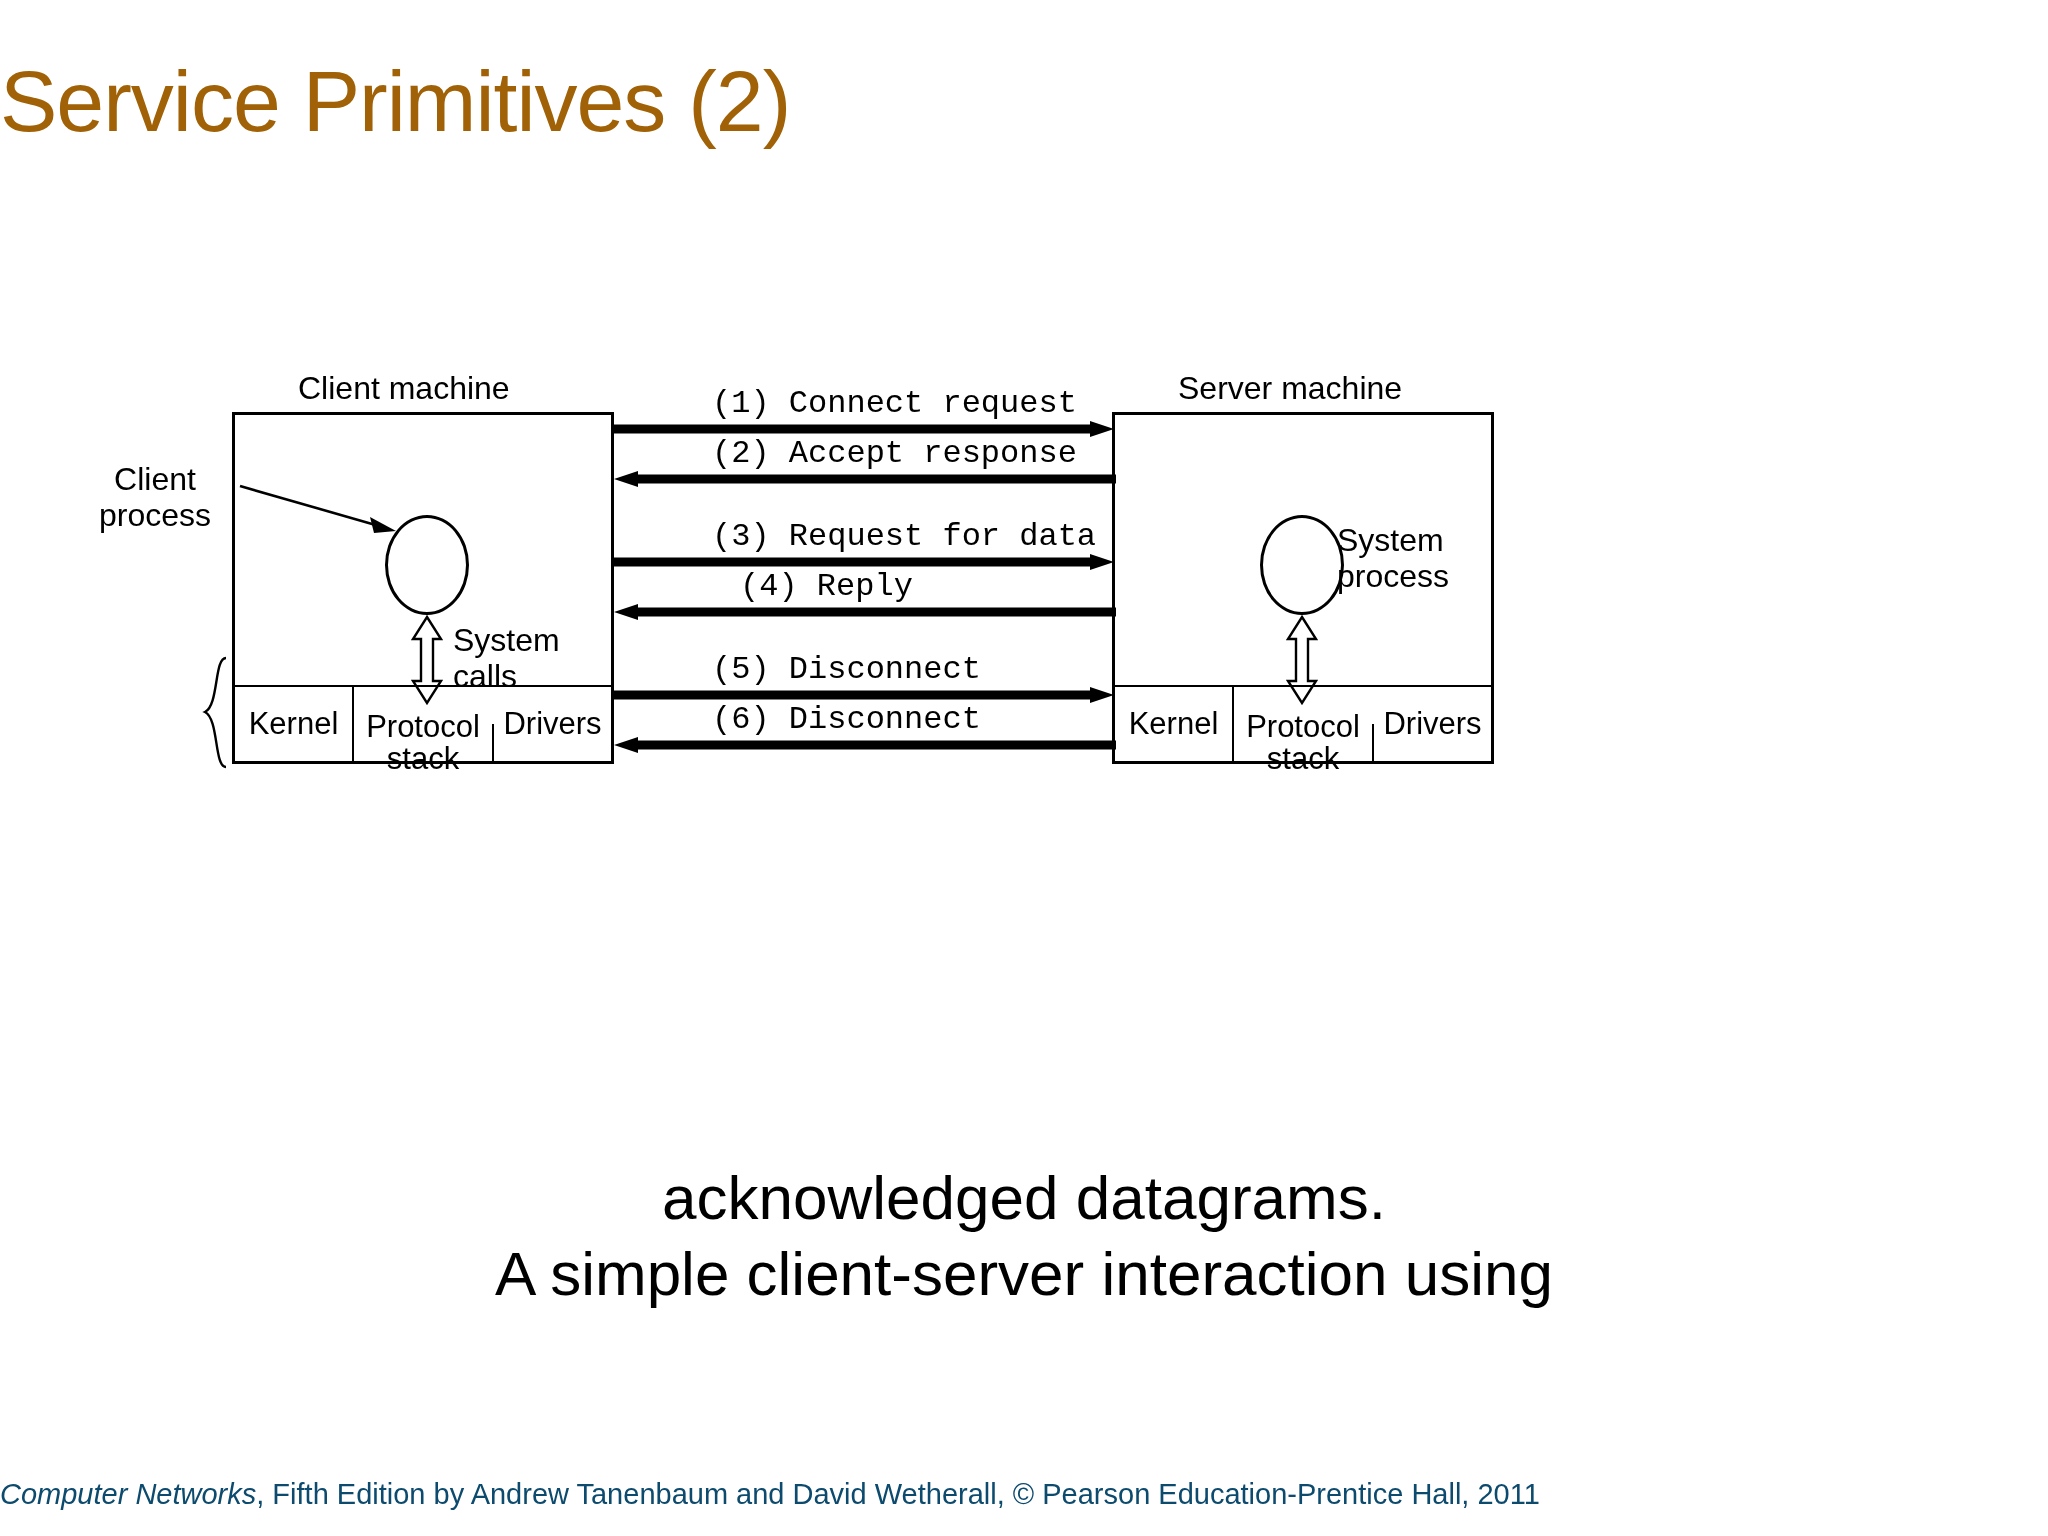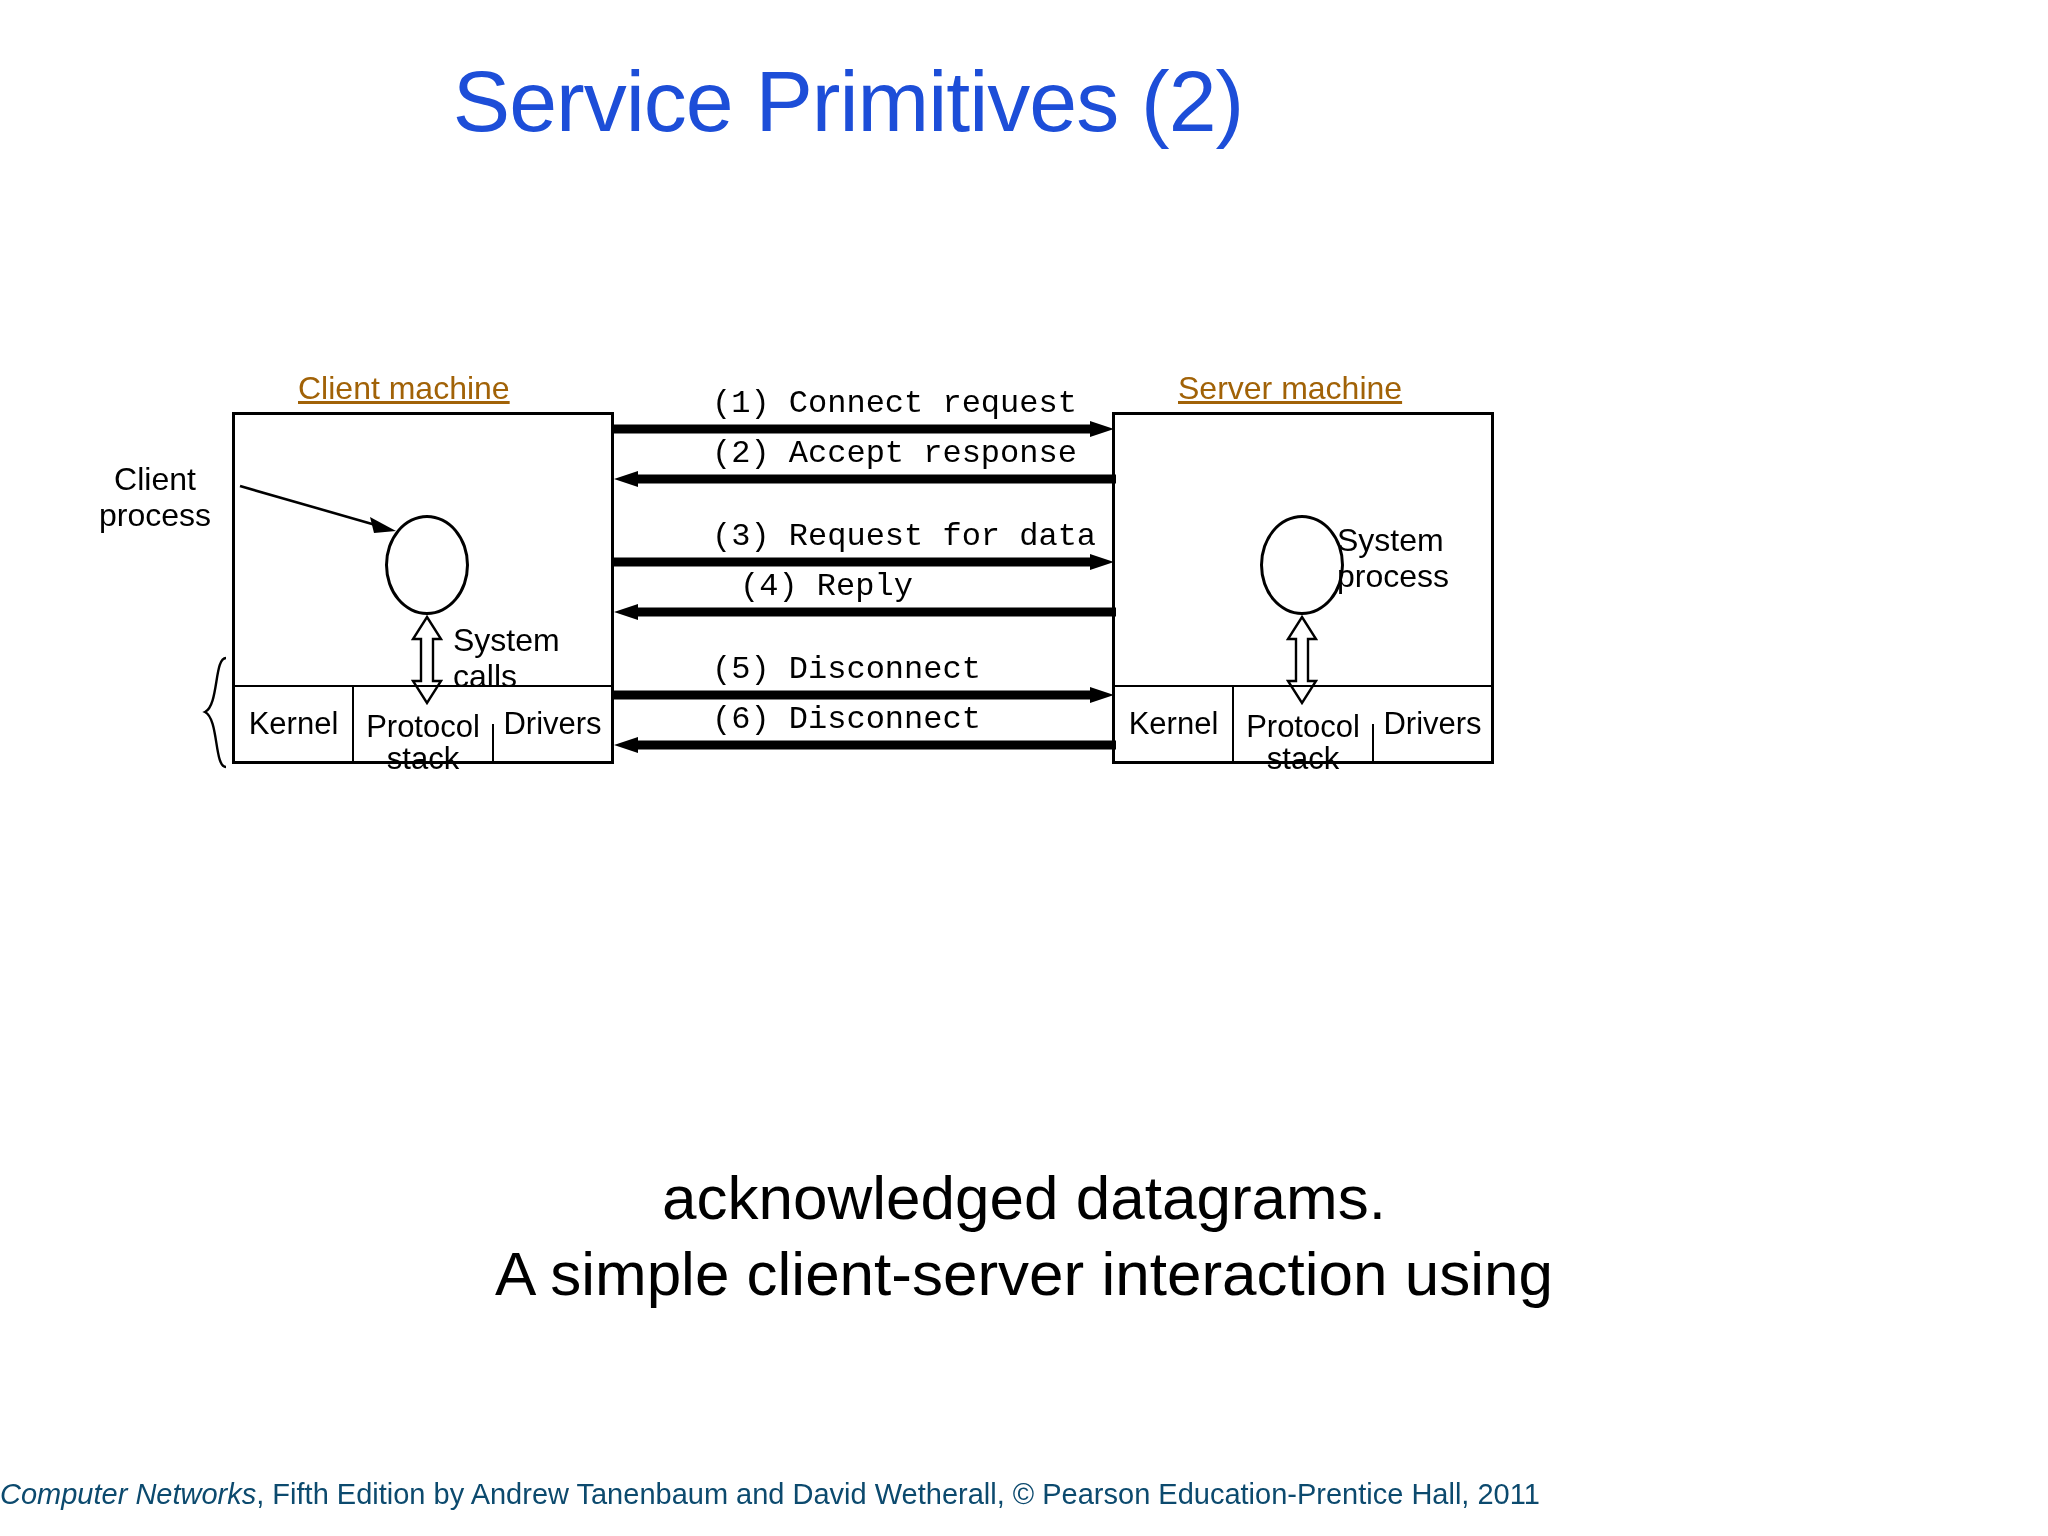--- a/index.html
+++ b/index.html
@@ -14,43 +14,41 @@
     font-family: "Liberation Sans", sans-serif;
     overflow: hidden;
   }
 
   
   #slide-title {
     position: absolute;
     top: 52px;
     left: 0;
     width: 1696px;
-    text-align: center;
-    color: #1d4ed8;
+    color: #a16207;
     font-size: 86px;
     font-weight: 400;
     letter-spacing: -1px;
     white-space: nowrap;
   }
 
   
   #figure {
     position: absolute;
     left: 0;
     top: 355px;
     width: 2048px;
     height: 460px;
   }
 
   .mach-title {
     position: absolute;
     font-size: 32px;
-    color: #a16207;
-    white-space: nowrap;
-    text-decoration: underline;
+    color: #000000;
+    white-space: nowrap;
   }
 
   .machine-box {
     position: absolute;
     border: 3px solid #000;
     box-sizing: border-box;
     background: #fff;
   }
 
   

